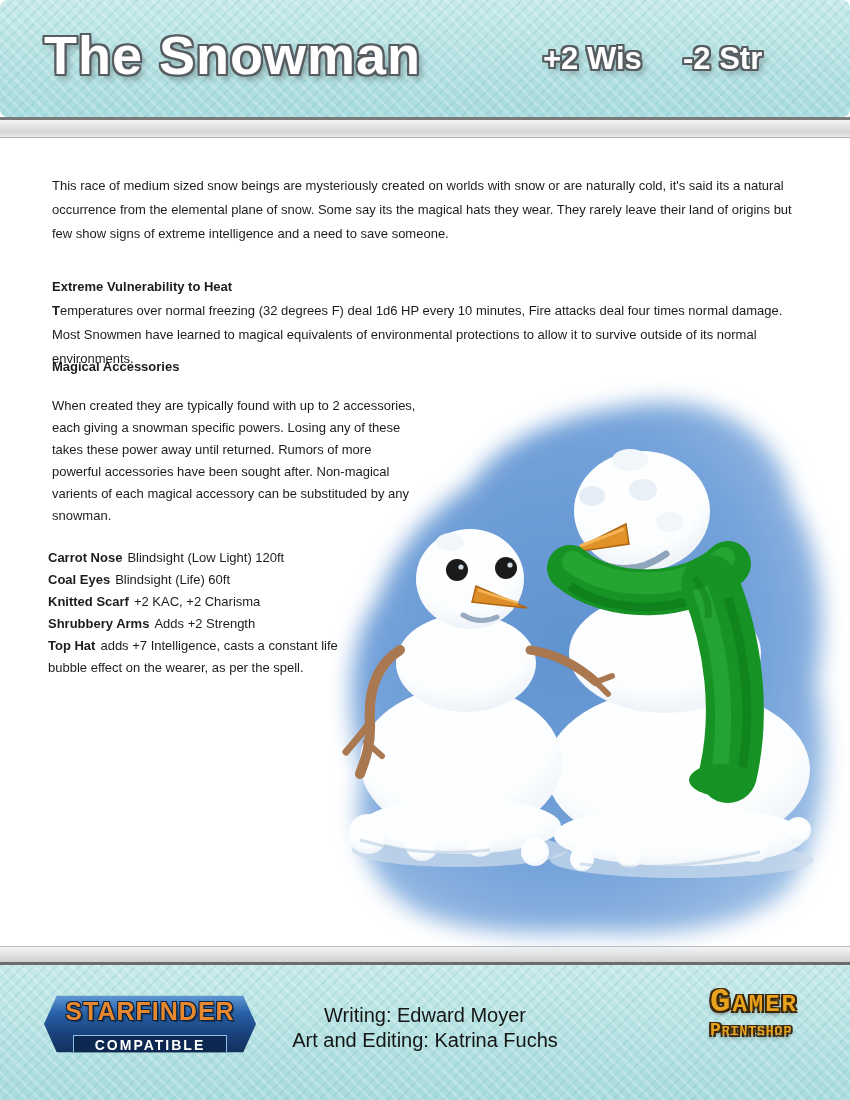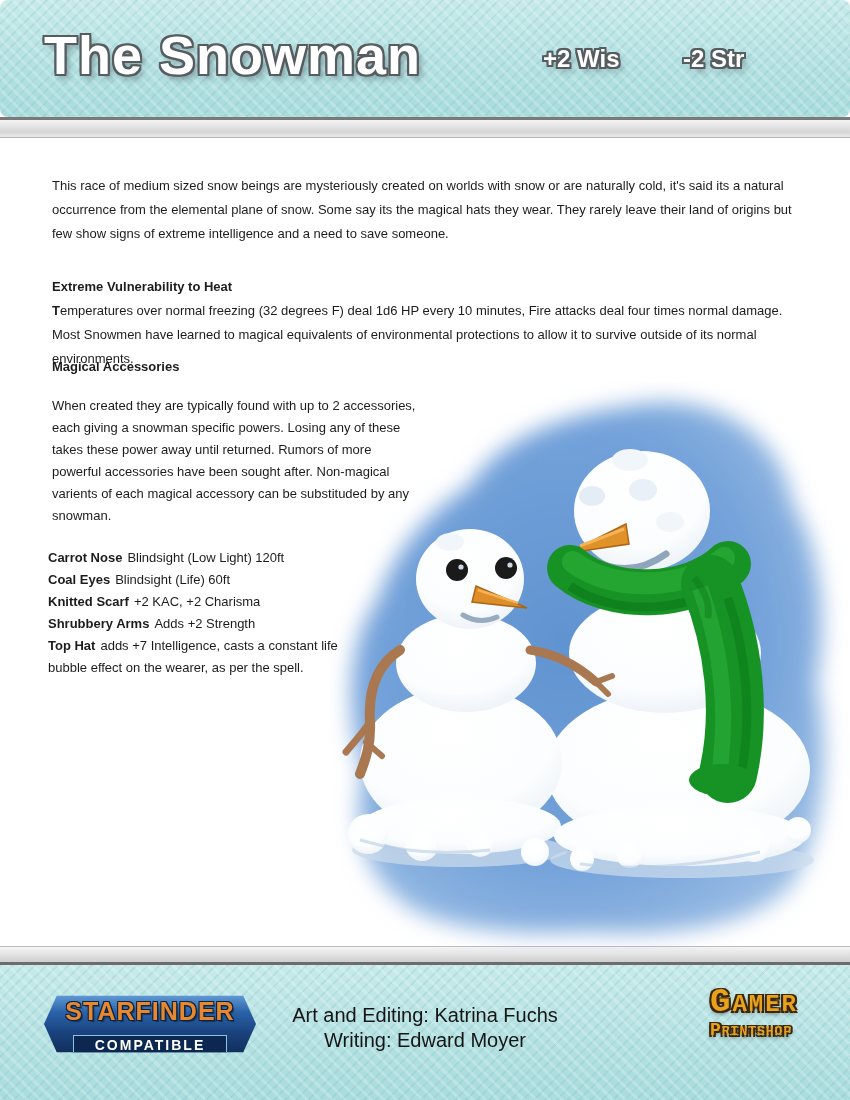--- a/index.html
+++ b/index.html
@@ -16,21 +16,21 @@
   }
   .page-header{position:absolute;left:0;top:0;width:850px;height:117px;border-radius:8px;}
   .outlined{
     color:#ffffff;font-weight:bold;
     text-shadow:
       -2px -2px 0 #565c60, 2px -2px 0 #565c60, -2px 2px 0 #565c60, 2px 2px 0 #565c60,
       -2px 0 0 #565c60, 2px 0 0 #565c60, 0 -2px 0 #565c60, 0 2px 0 #565c60,
       4px 5px 6px rgba(55,65,70,.45);
   }
   .page-title{position:absolute;left:44px;top:26px;font-size:54px;line-height:58px;letter-spacing:1px;}
-  .stat{position:absolute;top:42px;font-size:24px;line-height:34px;}
+  .stat{position:absolute;top:42px;font-size:31px;line-height:34px;}
   .stat.wis{left:543px;}
   .stat.str{left:683px;}
   .band-top{position:absolute;left:0;top:117px;width:850px;height:21px;box-sizing:border-box;
     border-top:3px solid #7a7a7a;border-bottom:1px solid #b3b3b3;
     background:linear-gradient(180deg,#f4f4f4 0%,#d6d6d6 72%,#eaeaea 100%);}
   .band-bottom{position:absolute;left:0;top:946px;width:850px;height:19px;box-sizing:border-box;
     border-top:1px solid #bdbdbd;border-bottom:3px solid #6c6c6c;
     background:linear-gradient(180deg,#f5f5f5 0%,#cfcfcf 100%);}
   .content{position:absolute;left:48px;top:139px;width:756px;z-index:2;}
   .content p, .content h3{margin:4px;font-size:13px;}
@@ -178,20 +178,20 @@
   </g>
 </svg>
 
 <div class="band-bottom"></div>
 <div class="page-footer teal">
   <div class="sf-badge">
     <div class="sf-name">STARFINDER</div>
     <div class="sf-compat">COMPATIBLE</div>
   </div>
   <div class="credits">
+    <div>Writing: Edward Moyer</div>
     <div>Art and Editing: Katrina Fuchs</div>
-    <div>Writing: Edward Moyer</div>
   </div>
   <div class="gp-logo">
     <div class="gp-line1">Gamer</div>
     <div class="gp-line2">Printshop</div>
   </div>
 </div>
 
 </body></html>

